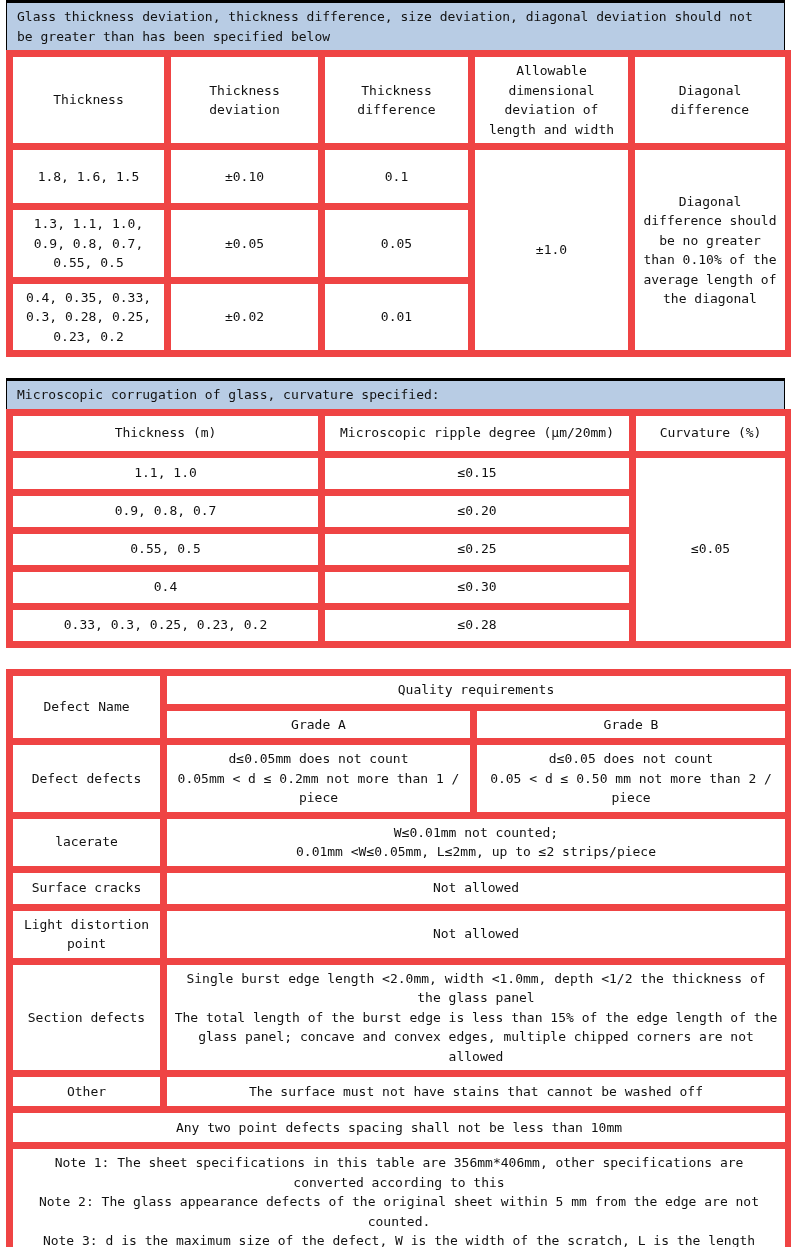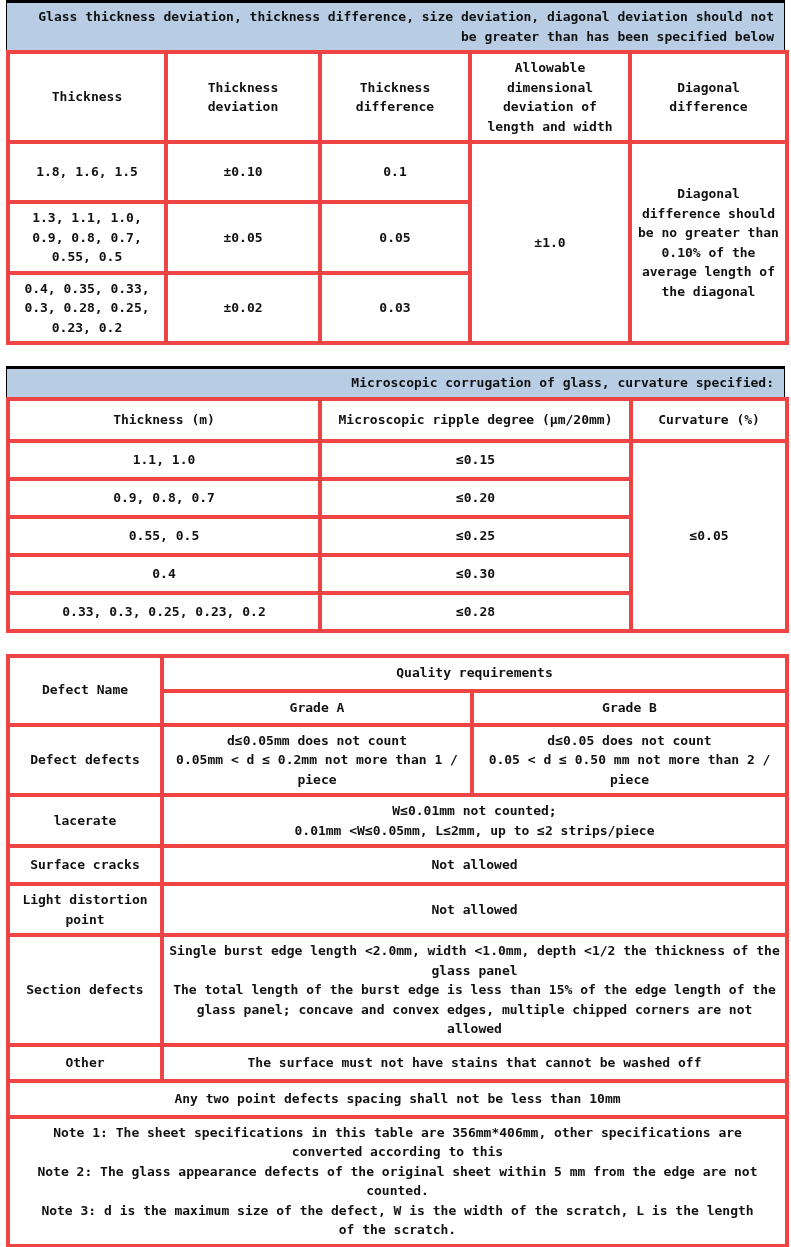--- a/index.html
+++ b/index.html
@@ -14,37 +14,36 @@
   }
   .page { width: 791px; padding: 0 6px; }
   .section { margin: 0; }
   .section + .section { margin-top: 21px; }
   .section-title {
     width: 779px;
     background: #b8cce4;
     border: 1px solid #000000;
     border-top: 3px solid #000000;
     border-bottom: 0;
-    text-align: right;
+    text-align: left;
     padding: 4px 10px;
     line-height: 1.5;
-    font-weight: bold;
   }
   .section-title.pad-lg { padding: 8px 10px; }
   table {
     border-collapse: collapse;
     width: 779px;
     table-layout: fixed;
   }
   td, th {
-    border: 4px solid #ef4444;
+    border: 7px solid #ef4444;
     text-align: center;
     vertical-align: middle;
     padding: 4px 5px;
-    font-weight: bold;
+    font-weight: normal;
     line-height: 1.5;
     overflow: hidden;
   }
   .preline { white-space: pre-line; }
   
   .t1-head td { height: 84px; }
   .t1-r1 td { height: 60px; }
   .t1-r2 td, .t1-r3 td { height: 58px; }
   .t2-head td { height: 42px; }
   .t2-row td { height: 38px; }
@@ -97,21 +96,21 @@
         <td rowspan="3">Diagonal difference should be no greater than 0.10% of the average length of the diagonal</td>
       </tr>
       <tr class="t1-r2">
         <td>1.3, 1.1, 1.0, 0.9, 0.8, 0.7, 0.55, 0.5</td>
         <td>±0.05</td>
         <td>0.05</td>
       </tr>
       <tr class="t1-r3">
         <td>0.4, 0.35, 0.33, 0.3, 0.28, 0.25, 0.23, 0.2</td>
         <td>±0.02</td>
-        <td>0.03</td>
+        <td>0.01</td>
       </tr>
     </tbody>
       </table>
   </div>
 
   <div class="section">
     <div class="section-title">Microscopic corrugation of glass, curvature specified:</div>
     <table>
       <colgroup>
         <col style="width:312px">

